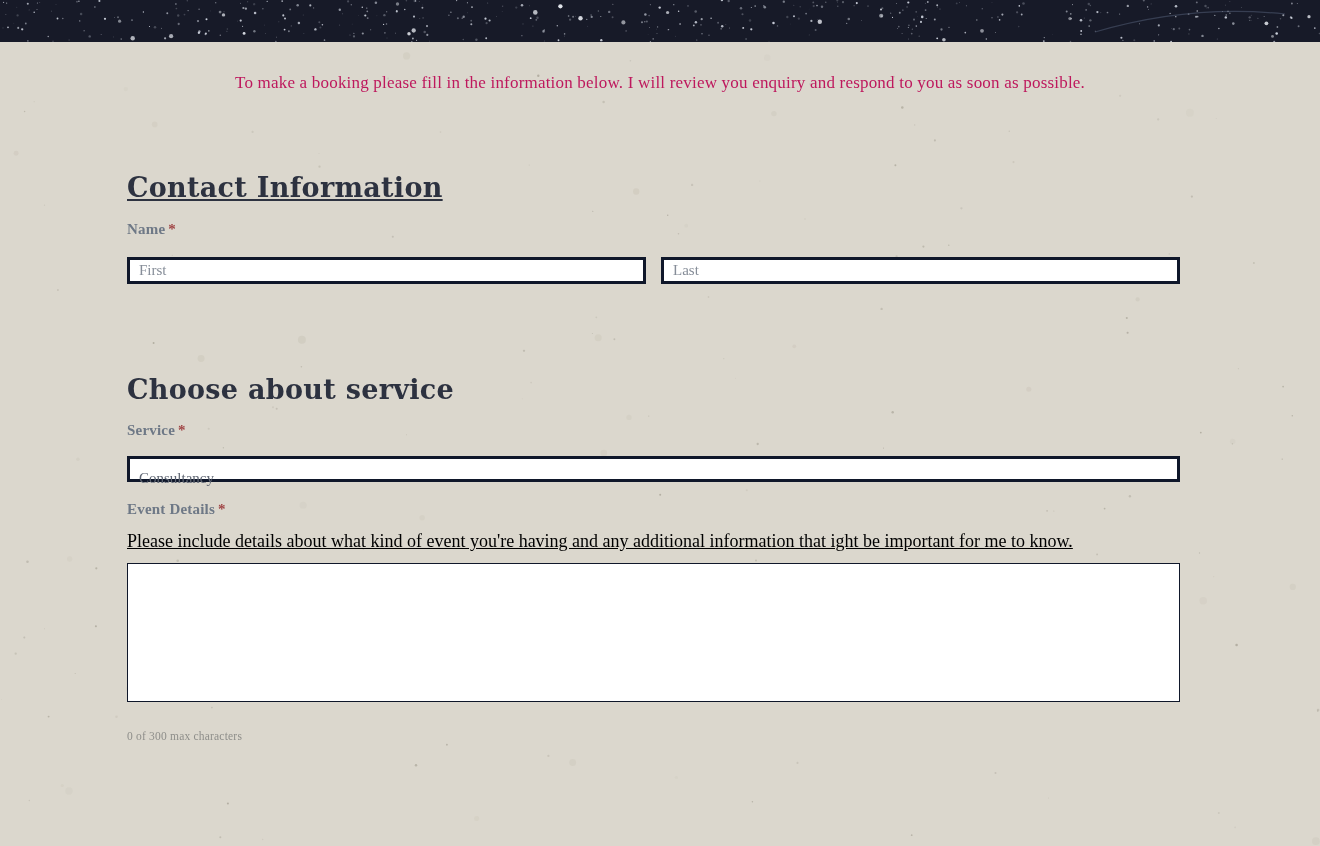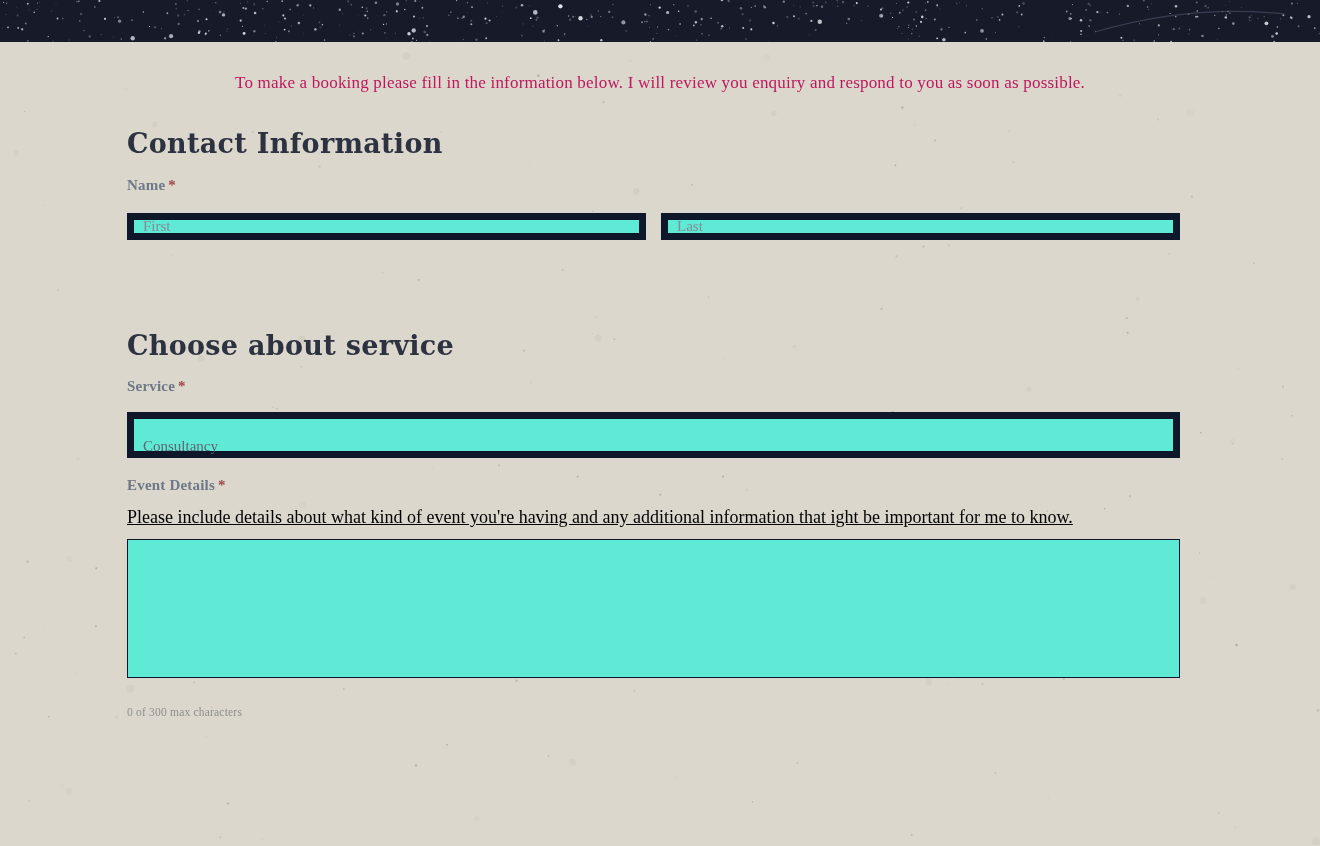--- a/index.html
+++ b/index.html
@@ -50,21 +50,21 @@
     margin: 0 0 0 127px;
   }
   .section-title {
     font-family: "DejaVu Serif", serif;
     font-size: 27px;
     font-weight: 600;
     color: #2d3240;
     letter-spacing: 0.3px;
     margin: 0;
   }
-  .title-contact { margin-top: 35px; }
+  .title-contact { margin-top: 79px; text-decoration: underline; }
   .title-service { margin-top: 90px; }
 
   .field-label {
     font-size: 15px;
     font-weight: bold;
     color: #6e7886;
     letter-spacing: 0.2px;
   }
   .req {
     color: #a04545;
@@ -77,39 +77,39 @@
   .label-event   { margin-top: 19px; }
 
   .two-col {
     display: flex;
     gap: 15px;
   }
   .col { flex: 1; }
 
   .text-input, .select-box, .big-textarea {
     width: 100%;
-    background: #5eead4;
-    border: 7px solid #0f172a;
+    background: #ffffff;
+    border: 3px solid #0f172a;
     font-family: "Liberation Serif", serif;
     font-size: 15px;
     color: #4a5360;
     outline: none;
   }
   .text-input {
     height: 27px;
     padding: 0 9px;
     margin-top: 19px;
   }
   .text-input.no-label-gap { margin-top: 18px; }
   .text-input::placeholder { color: #868d98; opacity: 1; }
 
   .select-box {
-    height: 34px;
+    height: 26px;
     line-height: 22px;
-    padding: 16px 9px;
+    padding: 8px 9px;
     margin-top: 17px;
     color: #5f6673;
     cursor: pointer;
   }
 
   .field-description {
     margin-top: 13px;
     font-size: 18px;
     color: #000000;
     text-decoration: underline;

